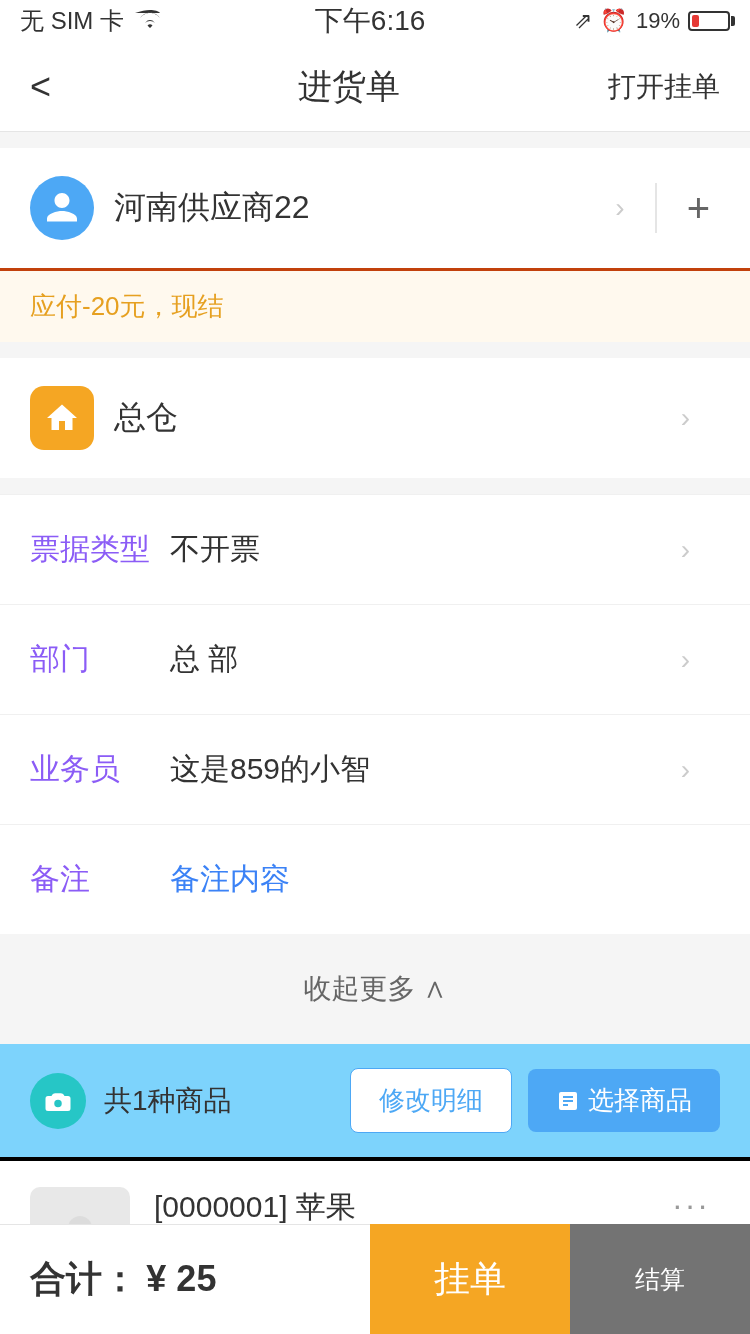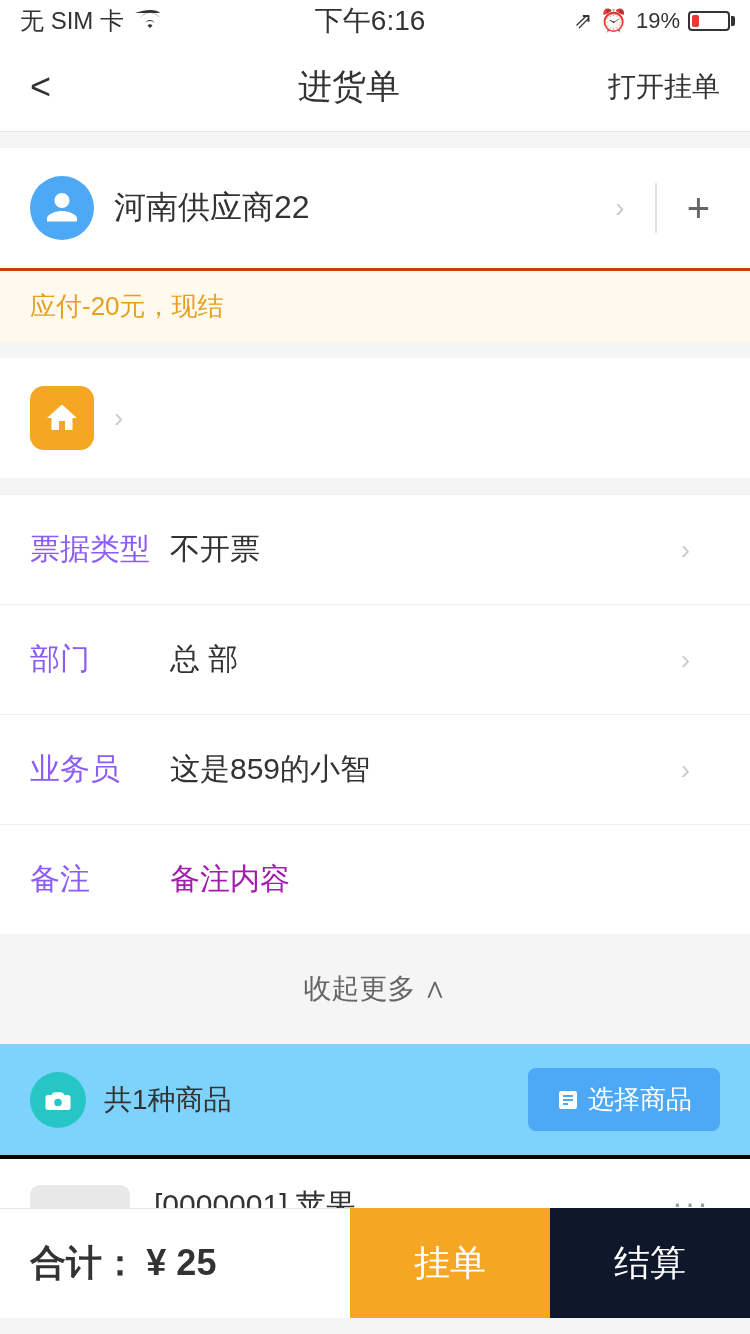--- a/index.html
+++ b/index.html
@@ -117,21 +117,21 @@
       font-size: 30px;
       color: #8b5cf6;
       flex-shrink: 0;
     }
     .form-value {
       flex: 1;
       font-size: 30px;
       color: #333;
     }
     .form-value.placeholder {
-      color: #a21caf;
+      color: #3b82f6;
     }
 
     
     .collapse-bar {
       background: #f5f5f5;
       padding: 20px 30px;
       text-align: left;
       font-size: 28px;
       color: #666;
       cursor: pointer;
@@ -190,21 +190,21 @@
     .product-info { flex: 1; }
     .product-name { font-size: 30px; color: #333; margin-bottom: 12px; }
     .product-price { font-size: 28px; color: #333; }
     .product-price .highlight { color: #4da8f5; }
     .product-price .total { color: #4da8f5; }
     .more-btn { font-size: 32px; color: #999; padding: 0 10px; cursor: pointer; letter-spacing: 2px; }
 
     
     .bottom-bar {
       position: fixed;
-      bottom: 16px;
+      bottom: 0;
       width: 750px;
       height: 110px;
       display: flex;
       align-items: stretch;
     }
     .bottom-total {
       background: #fff;
       flex: 1;
       display: flex;
       flex-direction: column;
@@ -218,24 +218,24 @@
     .btn-hang {
       width: 200px;
       background: #f5a623;
       color: #fff;
       font-size: 36px;
       border: none;
       cursor: pointer;
       display: flex; align-items: center; justify-content: center;
     }
     .btn-checkout {
-      width: 200px;
-      background: #0f172a;
+      width: 180px;
+      background: #737373;
       color: #fff;
-      font-size: 36px;
+      font-size: 25px;
       border: none;
       cursor: pointer;
       display: flex; align-items: center; justify-content: center;
     }
 
     
     .bottom-spacer { height: 110px; }
   </style>
 </head>
 <body>
@@ -281,20 +281,21 @@
   <div class="notice-bar">应付-20元，现结</div>
 </div>
 
 <div class="section">
   <div class="warehouse-row">
     <div class="warehouse-icon">
       <svg viewBox="0 0 24 24">
         <path d="M10 20v-6h4v6h5v-8h3L12 3 2 12h3v8z"></path>
       </svg>
     </div>
+    <span class="warehouse-name">总仓</span>
     <span class="chevron-right">›</span>
   </div>
 </div>
 
 <div class="section">
 
   <div class="form-row">
     <span class="form-label">票据类型</span>
     <span class="form-value">不开票</span>
     <span class="chevron-right">›</span>
@@ -324,20 +325,21 @@
 
 <div style="height:16px;background:#f5f5f5;"></div>
 <div class="section">
   <div class="product-header">
     <div class="product-icon">
       <svg viewBox="0 0 24 24" width="30" height="30" fill="white">
         <path d="M20 8h-2.81c-.45-1.27-1.61-2.18-2.99-2.18H9.8C8.42 5.82 7.26 6.73 6.81 8H4a2 2 0 0 0-2 2v8a2 2 0 0 0 2 2h16a2 2 0 0 0 2-2v-8a2 2 0 0 0-2-2zm-8 9a3 3 0 1 1 0-6 3 3 0 0 1 0 6z"></path>
       </svg>
     </div>
     <span class="product-count">共1种商品</span>
+    <button class="btn-outline">修改明细</button>
     <button class="btn-blue">
       <svg width="24" height="24" viewBox="0 0 24 24" fill="white">
         <path d="M19 3H5a2 2 0 0 0-2 2v14a2 2 0 0 0 2 2h14a2 2 0 0 0 2-2V5a2 2 0 0 0-2-2zm-7 14H7v-2h5v2zm5-4H7v-2h10v2zm0-4H7V7h10v2z"></path>
       </svg>
       <span>选择商品</span>
     </button>
   </div>
 
   <div class="product-item">
     <div class="product-thumb">

